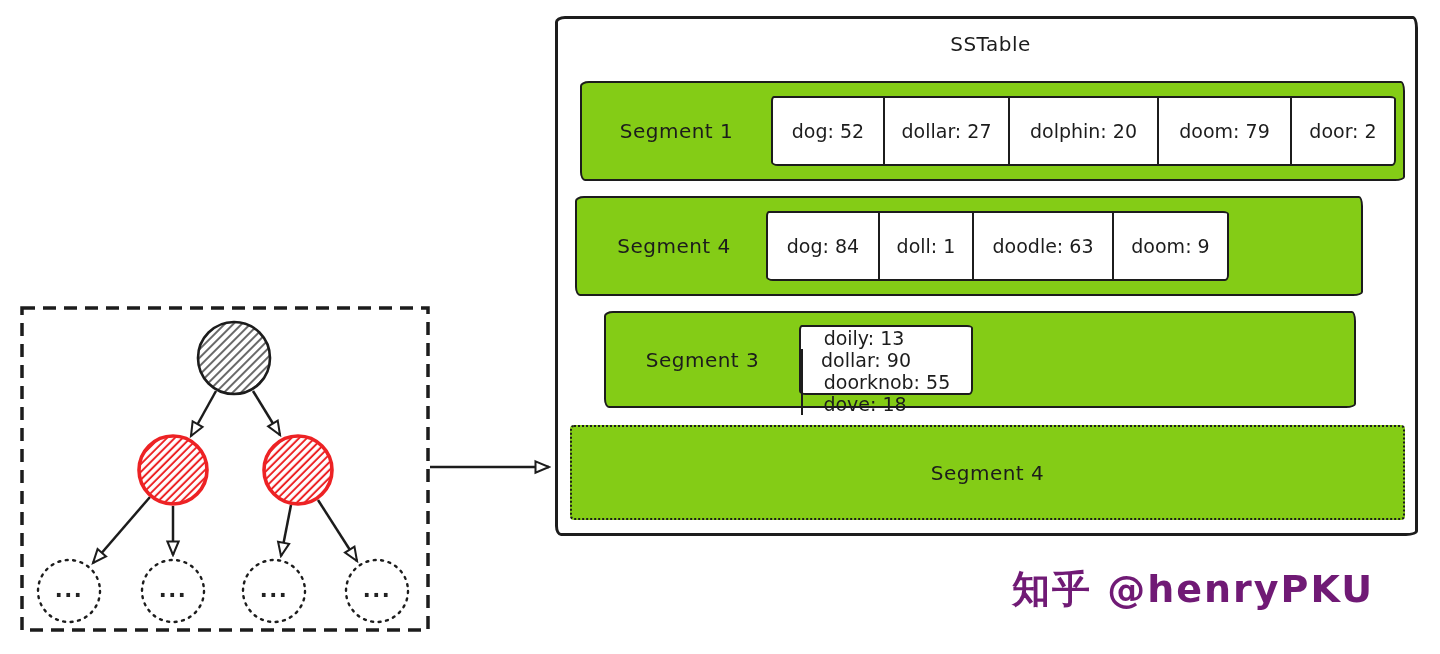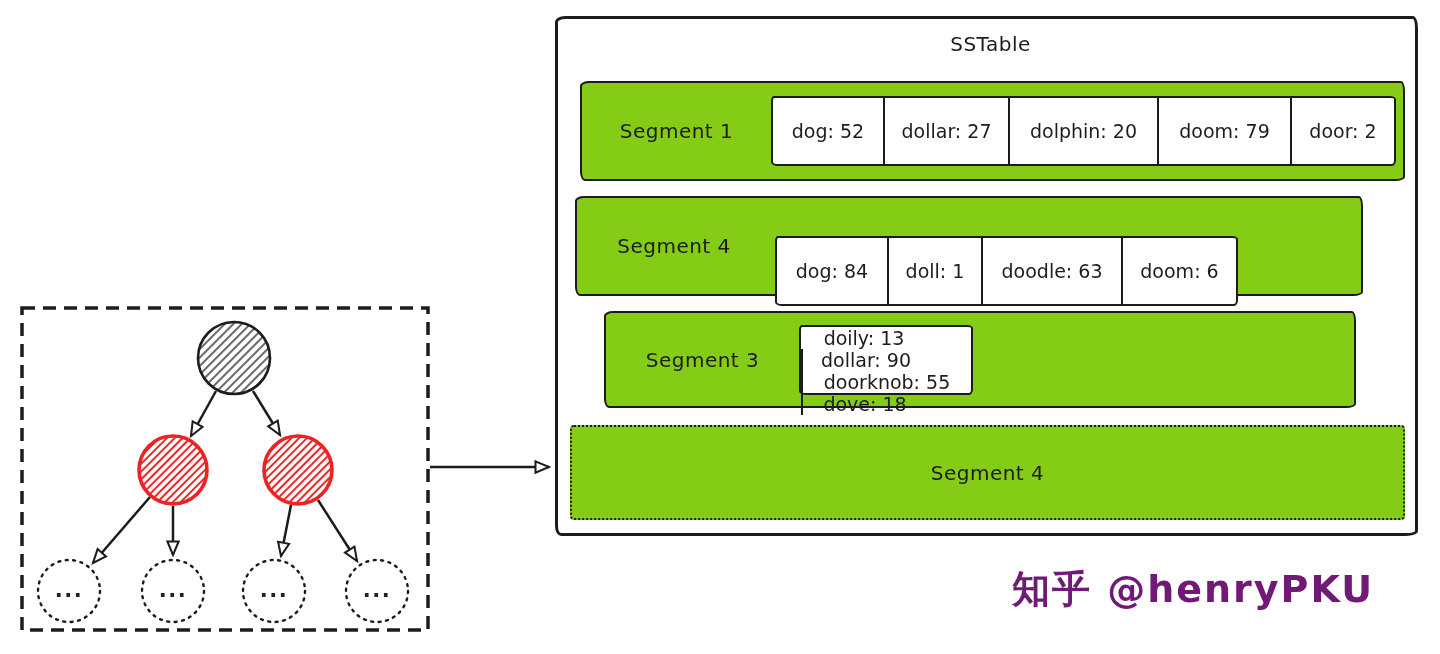--- a/index.html
+++ b/index.html
@@ -144,25 +144,25 @@
         <div class="cell" style="width:110px">dog: 52</div>
         <div class="cell" style="width:125px">dollar: 27</div>
         <div class="cell" style="width:149px">dolphin: 20</div>
         <div class="cell" style="width:133px">doom: 79</div>
         <div class="cell" style="width:104px">door: 2</div>
       </div>
     </div>
 
     <div class="seg-row" style="left:17px; top:177px; width:788px; height:100px;">
       <div class="seg-label" style="width:194px;">Segment 4</div>
-      <div class="cells" style="left:198px;margin-top:25px;">
+      <div class="cells" style="left:189px;">
         <div class="cell" style="width:110px">dog: 84</div>
         <div class="cell" style="width:94px">doll: 1</div>
         <div class="cell" style="width:140px">doodle: 63</div>
-        <div class="cell" style="width:115px">doom: 6</div>
+        <div class="cell" style="width:115px">doom: 9</div>
       </div>
     </div>
 
     <div class="seg-row" style="left:18px; top:292px; width:752px; height:97px;margin-left:28px;">
       <div class="seg-label" style="width:193px;">Segment 3</div>
       <div class="cells" style="left:193px;flex-direction:column;">
         <div class="cell" style="width:126px">doily: 13</div>
         <div class="cell" style="width:128px">dollar: 90</div>
         <div class="cell" style="width:170px">doorknob: 55</div>
         <div class="cell" style="width:126px">dove: 18</div>

